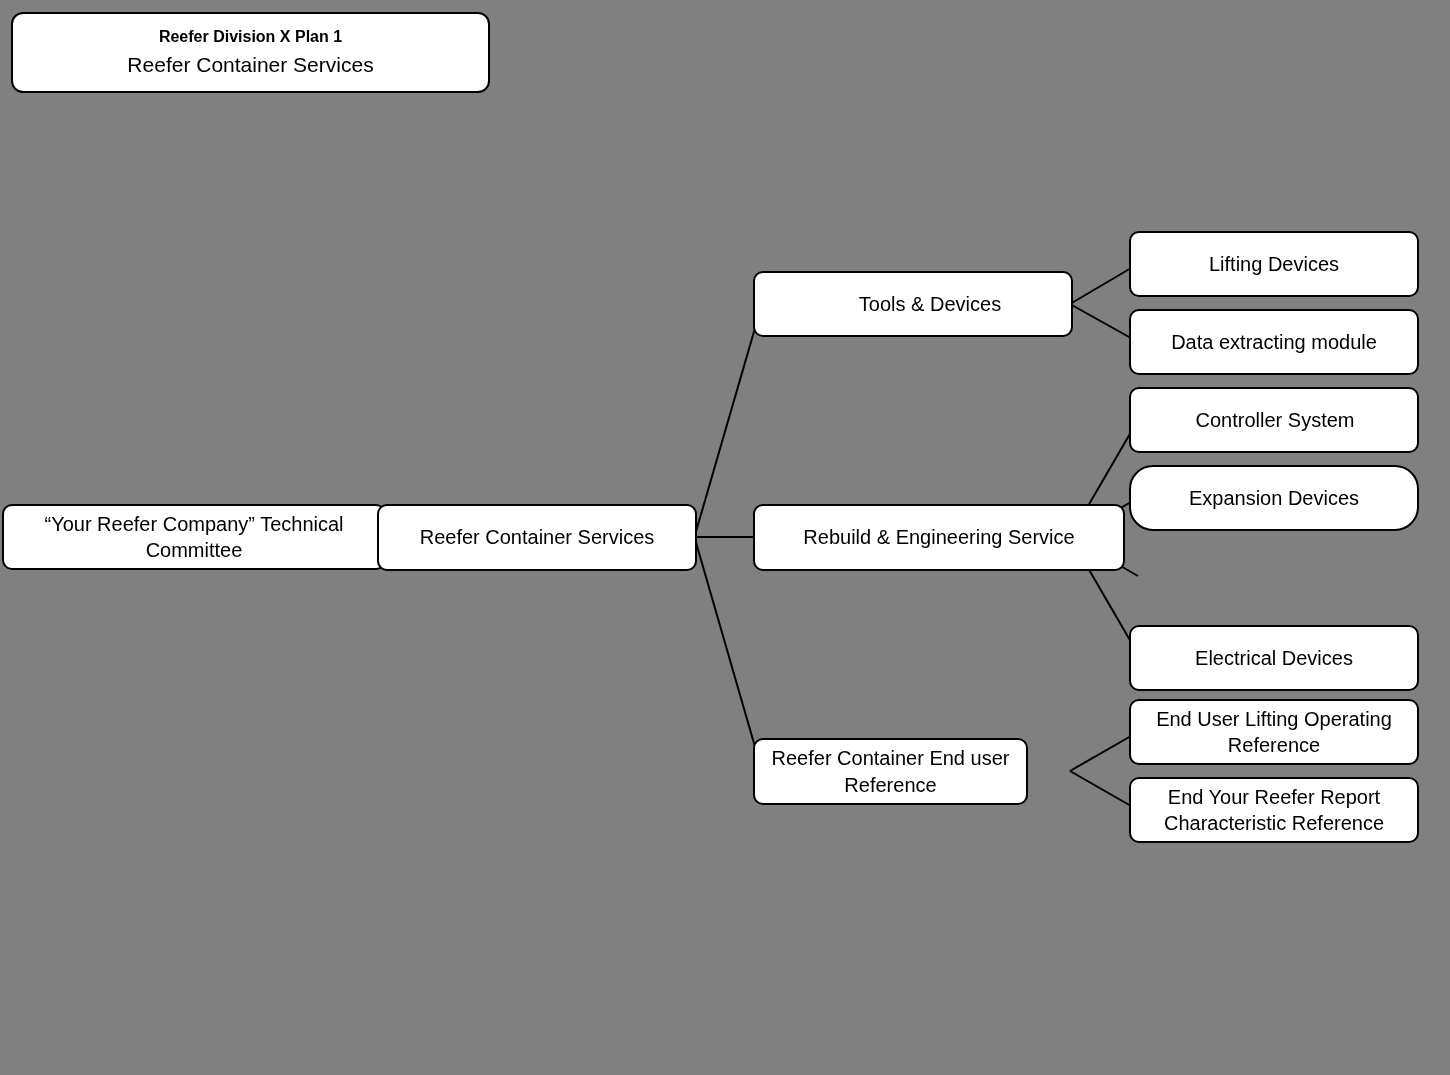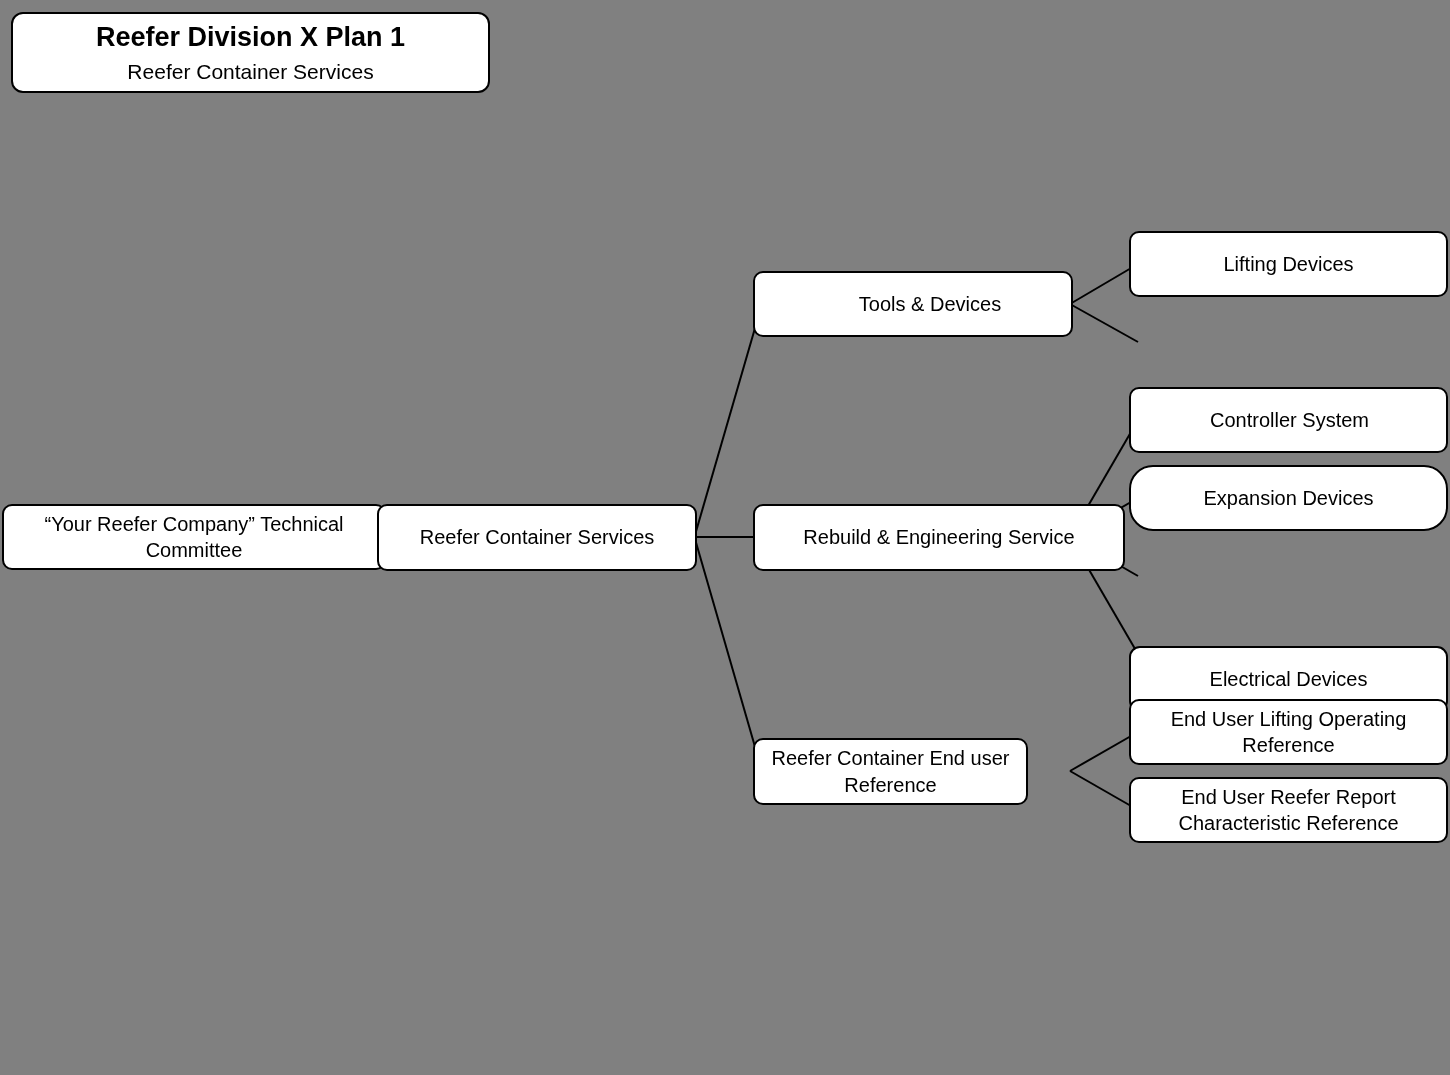--- a/index.html
+++ b/index.html
@@ -43,36 +43,36 @@
     border: 2.5px solid #000000;
     border-radius: 12px;
     box-sizing: border-box;
     display: flex;
     flex-direction: column;
     align-items: center;
     justify-content: center;
     text-align: center;
     gap: 7px;
   }
-  .title-card .t1 { font-size: 27px; font-weight: bold; }
+  .title-card .t1 { font-size: 16px; font-weight: bold; }
   .title-card .t2 { font-size: 21px; }
 
   #node-root     { left: 2px;    top: 504px; width: 384px; height: 66px; }
   #node-hub      { left: 377px;  top: 504px; width: 320px; height: 67px; }
   #node-tools    { left: 753px;  top: 271px; width: 320px; height: 66px; padding-left: 44px; }
   #node-rebuild  { left: 753px;  top: 504px; width: 372px; height: 67px; }
   #node-enduser  { left: 753px;  top: 738px; width: 275px; height: 67px; }
 
-  .leaf { left: 1129px; width: 319px; height: 66px; }
+  .leaf { left: 1129px; width: 290px; height: 66px; }
   #leaf-lifting    { top: 231px; }
   #leaf-data       { top: 309px; }
   #leaf-controller { top: 387px; padding-left: 12px; }
   #leaf-expansion  { top: 465px; border-radius: 24px; }
   #leaf-compressor { top: 543px; }
-  #leaf-electrical { top: 646px; border-radius: 11px; }
+  #leaf-electrical { top: 625px; }
   #leaf-operating  { top: 699px; }
   #leaf-report     { top: 777px; }
 </style>
 </head>
 <body>
 
 <div class="stage">
 
   <svg class="connectors" viewBox="0 0 1450 1075">
     <line x1="318" y1="537" x2="379" y2="537"></line>
@@ -111,35 +111,38 @@
   </div>
 
   <div class="node" id="node-enduser">
     <span>Reefer Container End user Reference</span>
   </div>
 
   <div class="node leaf" id="leaf-lifting">
     <span>Lifting Devices</span>
   </div>
 
+  <div class="node leaf" id="leaf-data">
+    <span>Data extracting module</span>
+  </div>
 
   <div class="node leaf" id="leaf-controller">
     <span>Controller System</span>
   </div>
 
   <div class="node leaf" id="leaf-expansion">
     <span>Expansion Devices</span>
   </div>
 
 
   <div class="node leaf" id="leaf-electrical">
     <span>Electrical Devices</span>
   </div>
 
   <div class="node leaf" id="leaf-operating">
     <span>End User Lifting Operating Reference</span>
   </div>
 
   <div class="node leaf" id="leaf-report">
-    <span>End User Reefer Report Characteristic Reference</span>
+    <span>End Your Reefer Report Characteristic Reference</span>
   </div>
 
 </div>
 
 </body></html>

